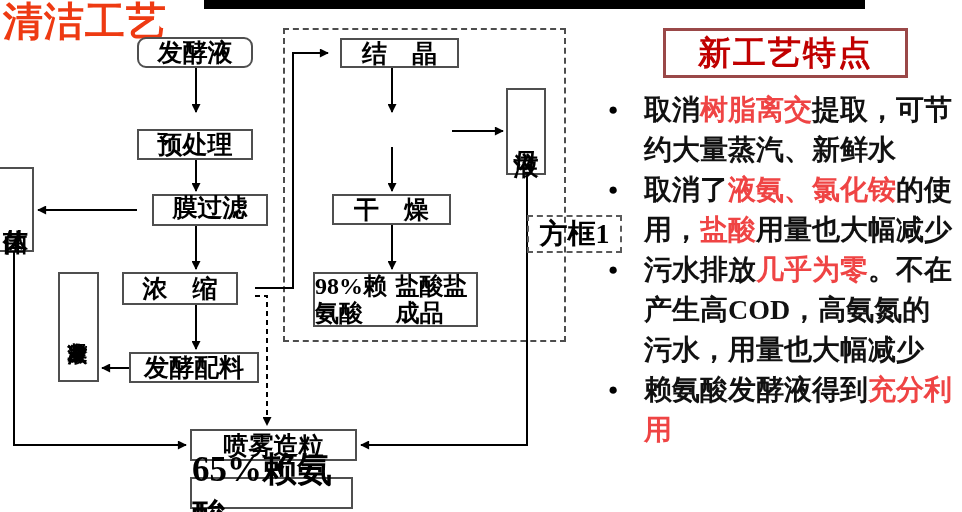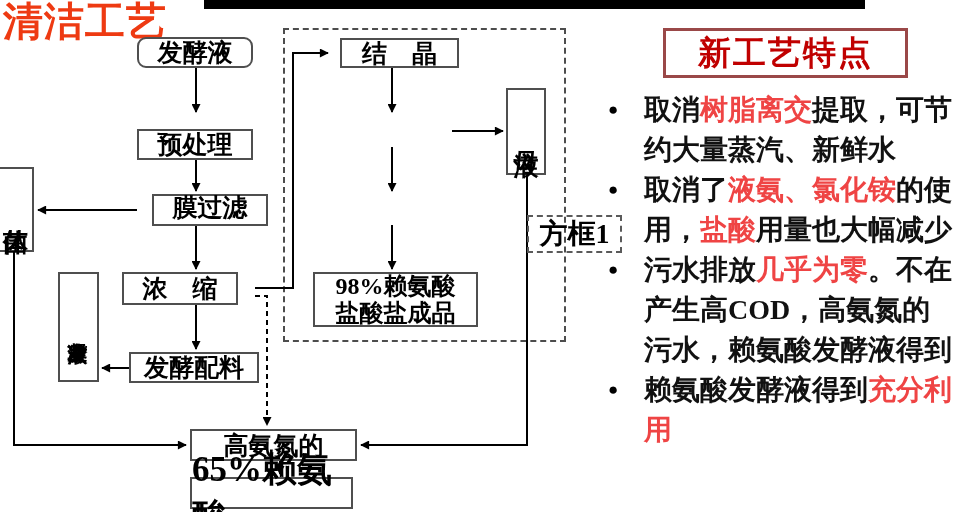--- a/index.html
+++ b/index.html
@@ -12,21 +12,21 @@
   
   .fbox{position:absolute;background:#fff;border:2px solid #4f4f4f;display:flex;
         align-items:center;justify-content:center;font-weight:bold;color:#000;
         font-size:25px;box-sizing:border-box;z-index:2;}
   .vtext{writing-mode:vertical-rl;text-orientation:upright;letter-spacing:2px;}
   .dashed-region{position:absolute;left:283px;top:28px;width:283px;height:314px;
                  border:2px dashed #4d4d4d;box-sizing:border-box;z-index:0;}
   .fangkuang{position:absolute;left:527px;top:215px;width:95px;height:38px;
              border:2px dashed #5a5a5a;box-sizing:border-box;display:flex;align-items:center;
              justify-content:center;font-weight:bold;font-size:28px;color:#000;z-index:3;background:transparent;}
-  .two-line{flex-direction:column;font-size:24px;line-height:27px;}
+  .two-line{font-size:24px;line-height:27px;}
   svg.connectors{position:absolute;left:0;top:0;z-index:1;pointer-events:none;}
   
   .features-title{position:absolute;left:663px;top:28px;width:245px;height:50px;
                   border:3px solid #9a4848;box-sizing:border-box;display:flex;align-items:flex-start;
                   justify-content:center;font-size:33px;font-weight:bold;color:#c00000;letter-spacing:2px;}
   .features-list{position:absolute;left:600px;top:90px;width:365px;}
   .bullet{display:flex;}
   .bullet .dot{width:44px;font-size:17px;line-height:40px;color:#000;text-align:left;
                padding-left:8px;box-sizing:border-box;flex:none;}
   .blines{flex:1;}
@@ -76,35 +76,38 @@
   <div class="fbox" style="left:152px;top:194px;width:116px;height:32px;align-items:flex-end;">
       <span>膜过滤</span>
     </div>
   <div class="fbox" style="left:122px;top:272px;width:116px;height:33px;text-align:center;">
       <span>浓　缩</span>
     </div>
   <div class="fbox" style="left:129px;top:352px;width:130px;height:31px;">
       <span>发酵配料</span>
     </div>
   <div class="fbox" style="left:190px;top:429px;width:167px;height:32px;">
-      <span>高氨氮的</span>
+      <span>喷雾造粒</span>
     </div>
   <div class="fbox" style="left:190px;top:477px;width:163px;height:32px;font-size:35px;">
       <span>65%赖氨酸</span>
     </div>
 
   <div class="fbox vtext" style="left:-3px;top:167px;width:37px;height:85px;">
       <span>菌体</span>
     </div>
   <div class="fbox vtext" style="left:58px;top:272px;width:41px;height:110px;font-size:20px;letter-spacing:0;">
       <span>蒸发冷凝液</span>
     </div>
 
   <div class="fbox" style="left:340px;top:38px;width:119px;height:30px;">
       <span>结　晶</span>
+    </div>
+  <div class="fbox" style="left:332px;top:194px;width:119px;height:31px;">
+      <span>干　燥</span>
     </div>
   <div class="fbox two-line" style="left:313px;top:272px;width:165px;height:55px;">
     <div>98%赖氨酸</div>
     <div>盐酸盐成品</div>
   </div>
   <div class="fbox vtext" style="left:506px;top:88px;width:40px;height:87px;">
       <span>母液</span>
     </div>
 
   <div class="fangkuang">
@@ -127,21 +130,21 @@
         <div class="blines">
           <div class="bline"><span>取消了</span><span class="red">液氨、</span><span class="red">氯化铵</span><span>的使</span></div>
           <div class="bline"><span>用，</span><span class="red">盐酸</span><span>用量也大幅减少</span></div>
         </div>
       </div>
       <div class="bullet">
         <span class="dot">●</span>
         <div class="blines">
           <div class="bline"><span>污水排放</span><span class="red">几乎为零</span><span>。不在</span></div>
           <div class="bline"><span>产生高COD，高氨氮的</span></div>
-          <div class="bline"><span>污水，赖氨酸发酵液得到</span></div>
+          <div class="bline"><span>污水，用量也大幅减少</span></div>
         </div>
       </div>
       <div class="bullet">
         <span class="dot">●</span>
         <div class="blines">
           <div class="bline"><span>赖氨酸发酵液得到</span><span class="red">充分利</span></div>
           <div class="bline"><span class="red">用</span></div>
         </div>
       </div>
     </div>

